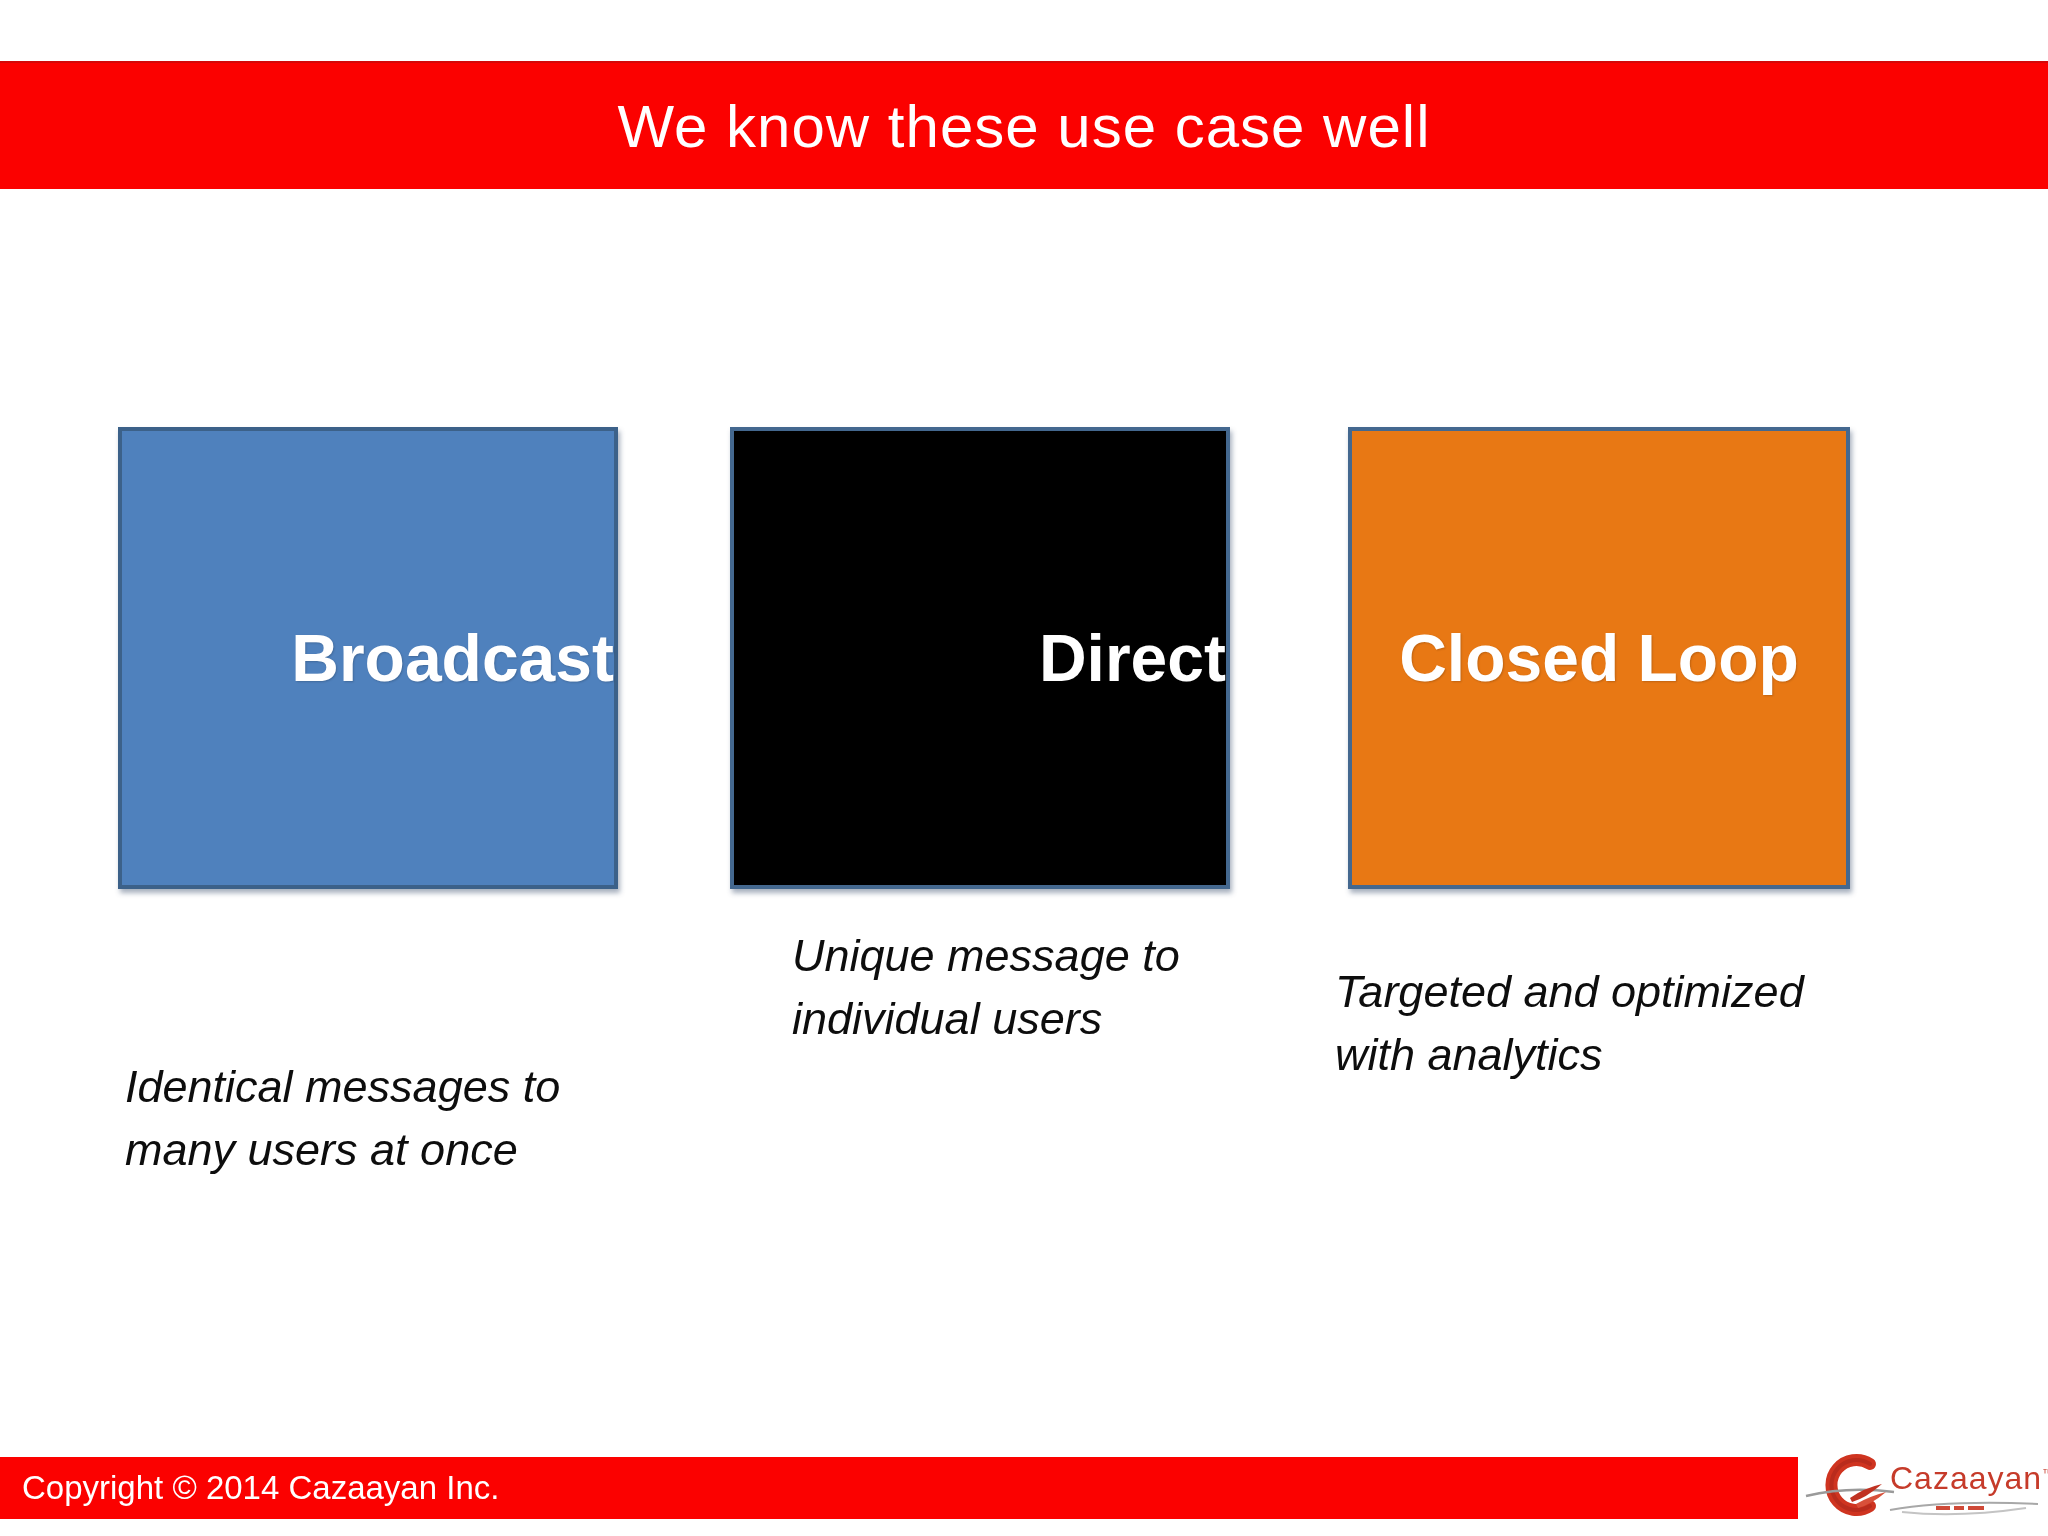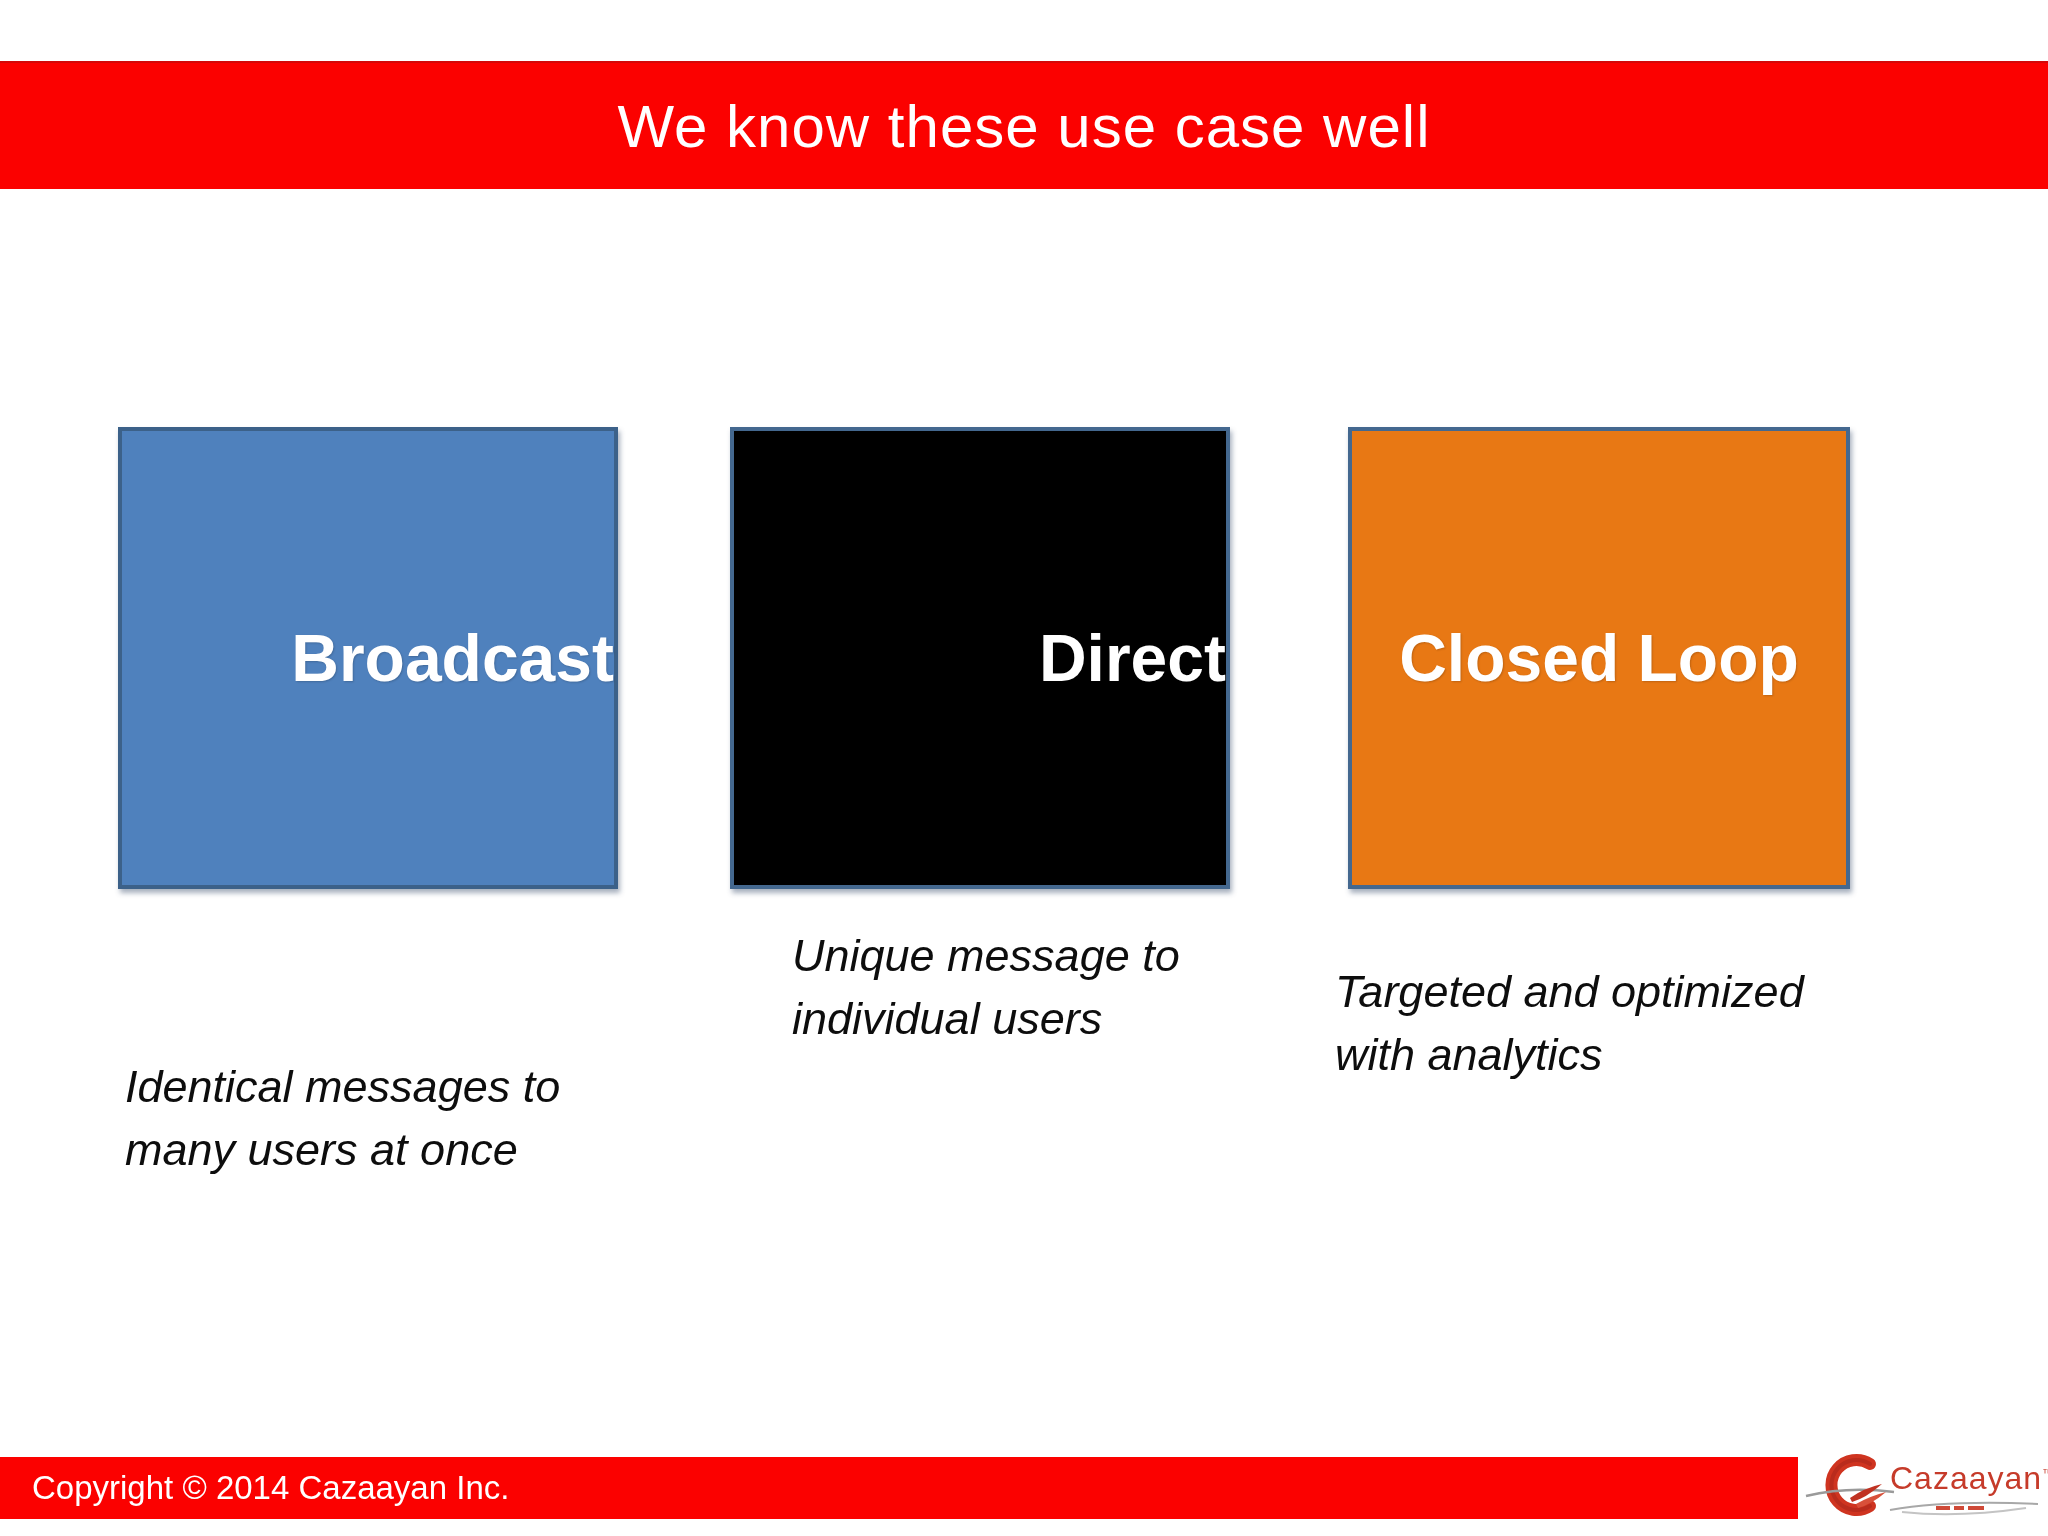--- a/index.html
+++ b/index.html
@@ -81,21 +81,21 @@
     top: 1457px;
     width: 1798px;
     height: 62px;
     background: #fb0100;
     display: flex;
     align-items: center;
   }
   .footer-bar .copyright-text {
     color: #ffffff;
     font-size: 33px;
-    padding-left: 32px;
+    padding-left: 22px;
     white-space: nowrap;
   }
 
   
   .logo-box {
     position: absolute;
     right: 0;
     top: 1440px;
     width: 250px;
     height: 96px;

